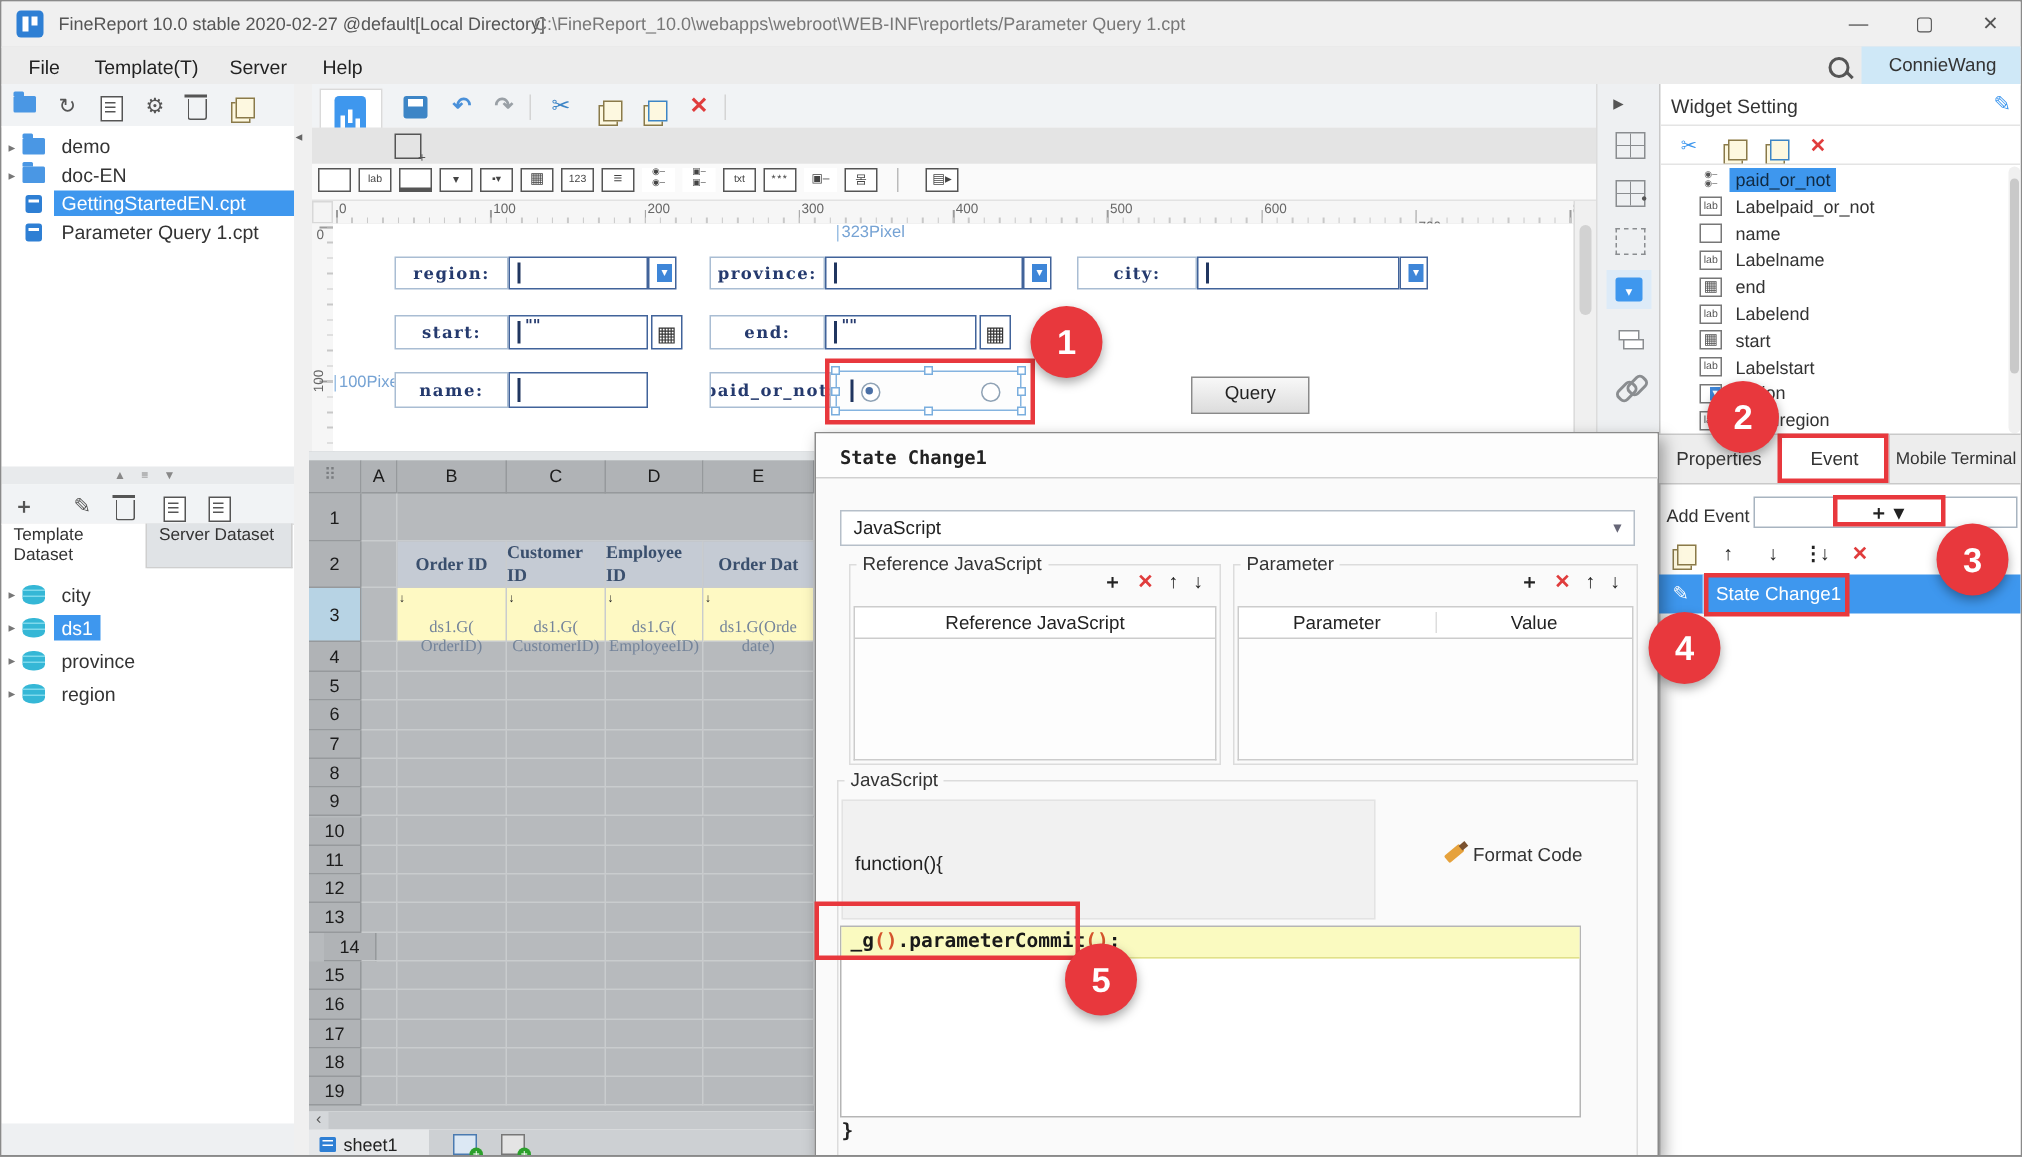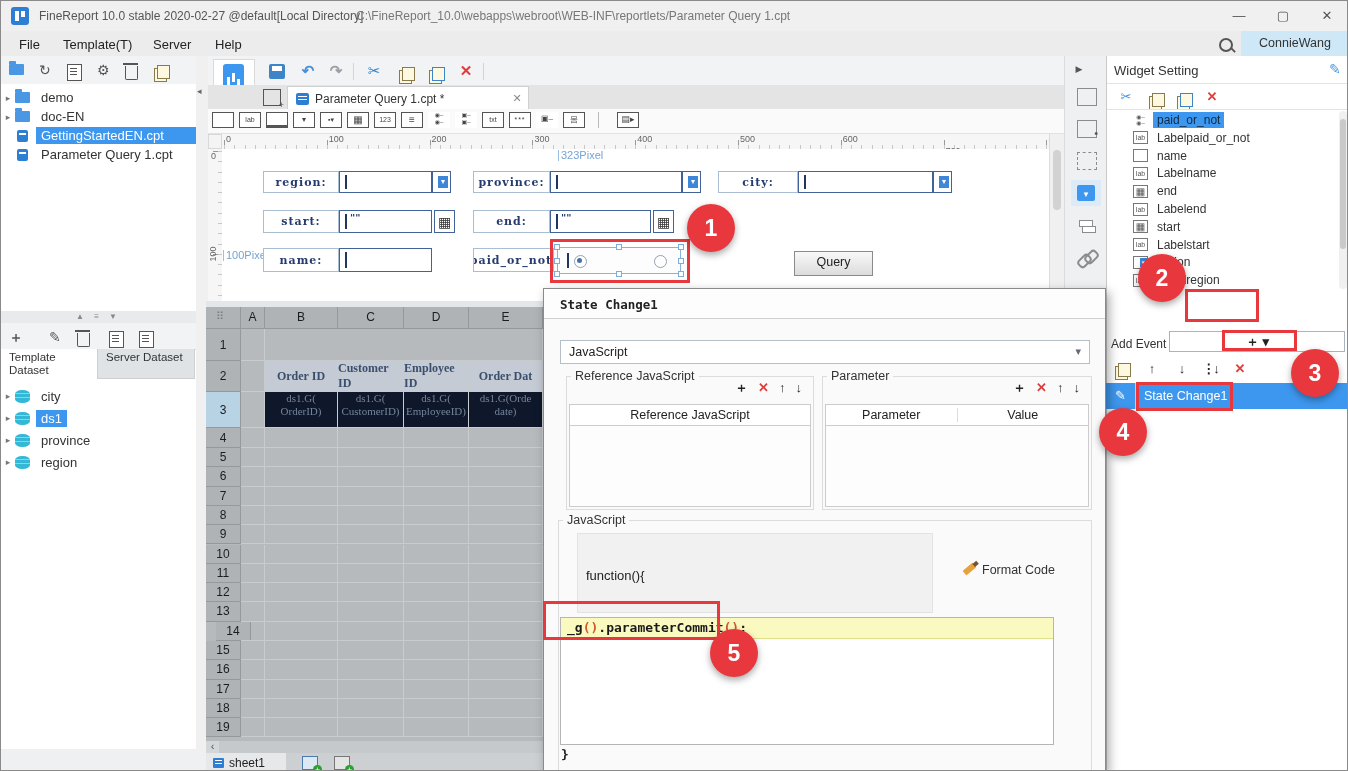--- a/index.html
+++ b/index.html
@@ -150,22 +150,22 @@
   .sheetwrap{left:205px;top:300px;width:337px;height:440px;background:#b7babd;}
   .sheetwrap .gap{position:absolute;left:0;top:0;width:337px;height:6px;background:#e4e7e9;}
   .shead{position:absolute;background:#b0b3b6;border-right:1px solid #96999c;border-bottom:1px solid #96999c;
          box-sizing:border-box;text-align:center;color:#1c1c1c;font-size:12px;}
   .shead.hl{background:#b7d3e4;}
   .corner{position:absolute;background:#b0b3b6;border-right:1px solid #96999c;border-bottom:1px solid #96999c;box-sizing:border-box;}
   .corner::after{content:"⠿";color:#7a7d80;font-size:11px;position:absolute;left:10px;top:3px;}
   .scell{position:absolute;border-right:1px solid #c9ccce;border-bottom:1px solid #c9ccce;box-sizing:border-box;}
   .scell.hdr{background:#c5cbd4;font-family:"Liberation Serif",serif;font-weight:bold;font-size:12px;color:#3a4f6d;
              display:flex;align-items:center;justify-content:center;overflow:hidden;}
-  .scell.fml{background:#0f172a;font-family:"Liberation Serif",serif;font-size:11px;color:#74849a;
-             text-align:center;line-height:13px;padding-top:0;}
+  .scell.fml{background:#fef9c3;font-family:"Liberation Serif",serif;font-size:11px;color:#74849a;
+             text-align:center;line-height:13px;padding-top:20px;}
   .scell.fml::before{content:"↓";position:absolute;left:1px;top:0;font-size:8px;color:#222;}
   .hscroll{left:205px;top:740px;width:857px;height:12px;background:#c6c9cc;}
   .hscroll::before{content:"‹";position:absolute;left:0;top:0;width:13px;height:12px;background:#d4d7da;color:#555;
                    font-size:11px;line-height:11px;text-align:center;}
   .sheettabs{left:205px;top:752px;width:857px;height:19px;background:#cdd0d3;}
   .stab{position:absolute;left:0;top:0;width:80px;height:19px;background:#e6e8ea;display:flex;align-items:center;font-size:12px;color:#222;}
   .stabic{width:11px;height:10px;background:#2e7fd4;border-radius:1px;margin:0 5px 0 7px;position:relative;}
   .stabic::after{content:"";position:absolute;left:2px;top:2px;width:7px;height:1px;background:#fff;box-shadow:0 3px 0 #fff;}
   .addsheet{position:absolute;top:3px;width:14px;height:12px;border:1px solid #4a7ab0;background:#dce8f4;}
   .addsheet::after{content:"+";position:absolute;right:-5px;bottom:-5px;width:9px;height:9px;background:#2ca02c;color:#fff;
@@ -239,21 +239,21 @@
   .group{position:absolute;border:1px solid #dcdcdc;}
   .group-label{position:absolute;top:-8px;left:4px;background:#fafafa;padding:0 4px;font-size:12.5px;color:#333;}
   .gtools{position:absolute;top:2px;right:6px;font-size:13px;color:#222;}
   .gtools b{font-weight:bold;padding:0 5px;}
   .gtools .gx{color:#e03c3c;}
   .gtable-h{position:absolute;left:2px;right:2px;top:27px;height:22px;background:#fff;border:1px solid #ccc;box-sizing:border-box;
             display:flex;align-items:center;}
   .gtable-h div{flex:1;text-align:center;font-size:12.5px;color:#222;border-right:1px solid #ddd;}
   .gtable-h div:last-child{border-right:none;}
   .gtable-b{position:absolute;left:2px;right:2px;top:49px;bottom:2px;background:#fdfdfd;border:1px solid #ccc;border-top:none;box-sizing:border-box;}
-  .fnpanel{position:absolute;left:18px;top:12px;width:356px;height:80px;background:#f1f1f1;border:1px solid #e3e3e3;box-sizing:border-box;}
+  .fnpanel{position:absolute;left:2px;top:12px;width:356px;height:80px;background:#f1f1f1;border:1px solid #e3e3e3;box-sizing:border-box;}
   .fnpanel span{position:absolute;left:8px;top:34px;font-size:13px;color:#222;}
   .formatcode{position:absolute;left:404px;top:42px;font-size:12.5px;color:#333;}
   .brush{display:inline-block;width:13px;height:6px;background:#e6a23c;border-radius:1px;transform:rotate(-40deg);margin-right:6px;position:relative;top:-2px;}
   .brush::after{content:"";position:absolute;right:-4px;top:1px;width:5px;height:4px;background:#7a5230;}
   .editor{position:absolute;left:1px;top:96px;width:494px;height:128px;background:#fff;border:1px solid #b5b5b5;box-sizing:border-box;}
   .codeline{position:absolute;left:0;top:0;width:100%;height:21px;background:#fafac0;border-bottom:1px solid #e0e08a;box-sizing:border-box;
             font-family:"DejaVu Sans Mono",monospace;font-weight:bold;font-size:13px;line-height:20px;padding-left:6px;}
   .seg-plain{color:#1a1a1a;}
   .seg-paren{color:#d4542c;}
   .closebrace{position:absolute;left:2px;top:226px;font-family:"DejaVu Sans Mono",monospace;font-weight:bold;font-size:13px;color:#222;}
@@ -364,25 +364,20 @@
   <span class="abs ic ic-redo tbi" style="left:324px;"></span>
   <span class="abs tbsep" style="left:352px;"></span>
   <span class="abs ic ic-cut tbi" style="left:362px;"></span>
   <span class="abs ic tbi" style="left:394px;top:64px;"><span class="icsh-copy" style="display:inline-block"></span></span>
   <span class="abs ic tbi" style="left:424px;top:64px;"><span class="icsh-copy" style="display:inline-block;border-color:#3d85c6;"></span></span>
   <span class="abs ic ic-del tbi" style="left:454px;"></span>
   <span class="abs tbsep" style="left:482px;"></span>
 
   <div class="abs tabbar"></div>
   <div class="abs newgrid"></div>
-  <div class="abs doctab">
-    <span class="tabic"></span>
-    <span class="tabtitle">Parameter Query 1.cpt *</span>
-    <span class="tabclose"></span>
-  </div>
 
   <div class="abs wtoolbar">
       <div class="wt wt-textfield" style="left: 4px;"></div>
       <div class="wt wt-label" style="left: 31px;"></div>
       <div class="wt wt-button" style="left: 58px;"></div>
       <div class="wt wt-combobox" style="left: 85px;"></div>
       <div class="wt wt-combocheck" style="left: 112px;"></div>
       <div class="wt wt-datepicker" style="left: 139px;"></div>
       <div class="wt wt-number" style="left: 166px;"></div>
       <div class="wt wt-list" style="left: 193px;"></div>
@@ -657,20 +652,25 @@
         <div class="ti ti-combobox"></div>
         <div class="wlabel">region</div>
       </div>
       <div class="wtree-row" style="top: 270.2px;">
         <div class="ti ti-label"></div>
         <div class="wlabel">Labelregion</div>
       </div>
     </div>
   <div class="abs rp-scroll"></div>
 
+  <div class="abs rtabs">
+    <div class="rtab" style="width:80px;">Properties</div>
+    <div class="rtab on" style="width:72px;">Event</div>
+    <div class="rtab small" style="flex:1;">Mobile Terminal</div>
+  </div>
   <span class="abs addevt-label">Add Event</span>
   <div class="abs addevt-box"></div>
   <span class="abs ic evt-tbi" style="left:1112px;"><span class="icsh-copy" style="display:inline-block"></span></span>
   <span class="abs ic ic-up evt-tbi" style="left:1142px;"></span>
   <span class="abs ic ic-down evt-tbi" style="left:1172px;"></span>
   <span class="abs ic ic-sort evt-tbi" style="left:1200px;"></span>
   <span class="abs ic ic-redx evt-tbi" style="left:1230px;"></span>
   <div class="abs evtrow">
     <span class="evtpencil"></span>
     <span class="evtlabel">State Change1</span>

